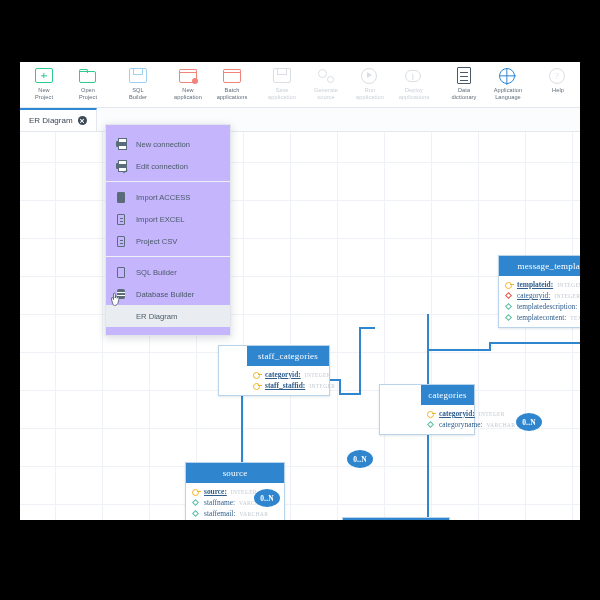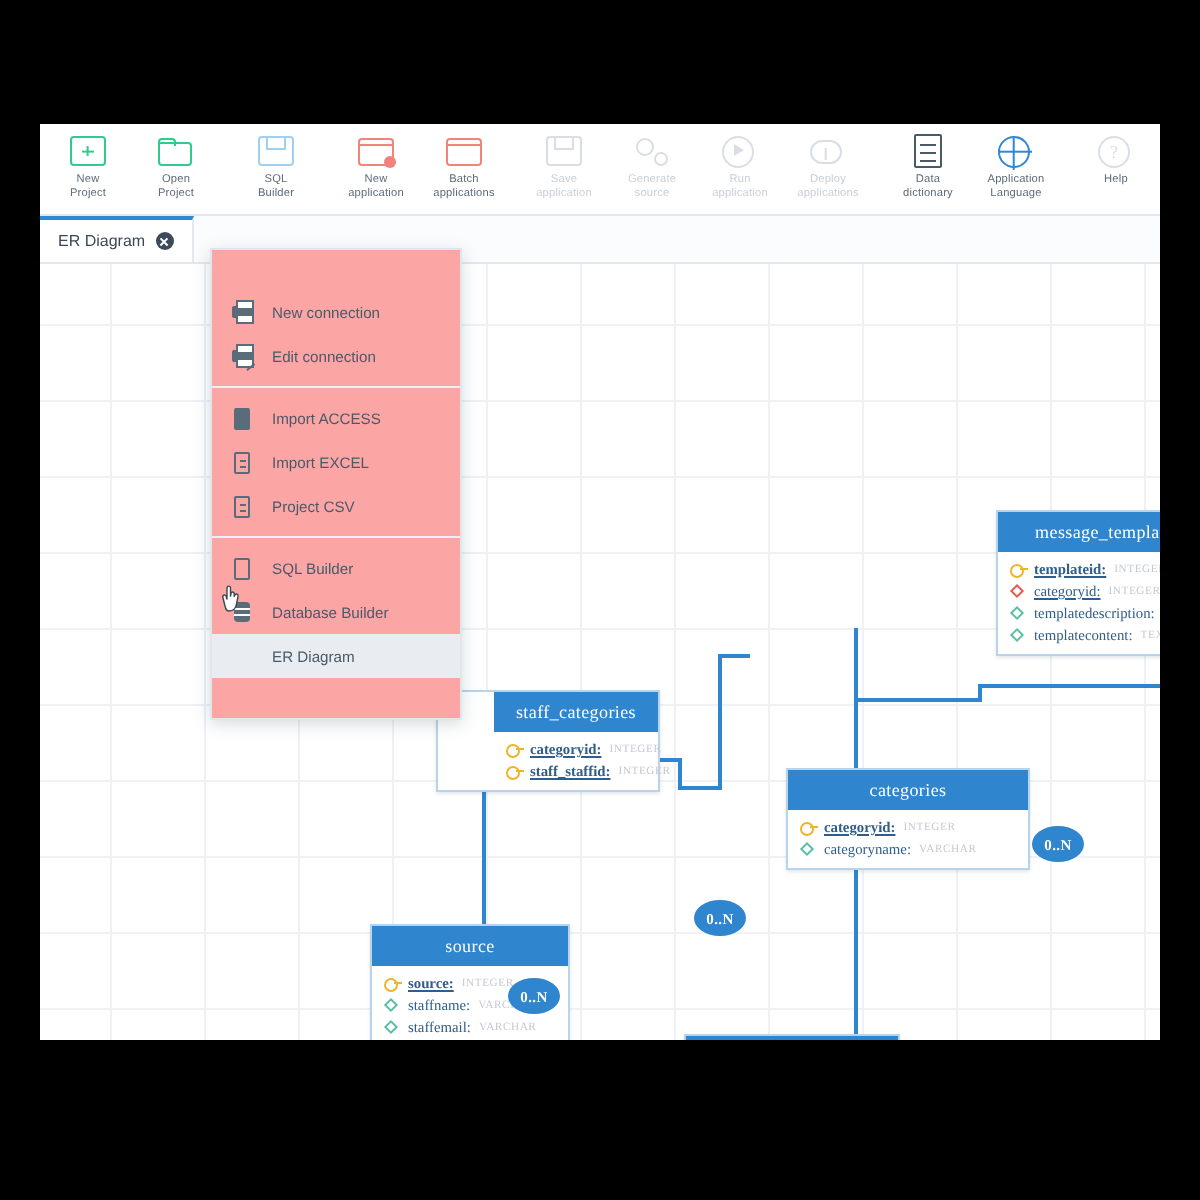--- a/index.html
+++ b/index.html
@@ -186,24 +186,24 @@
     font-weight: bold;
     display: flex; align-items: center; justify-content: center;
     letter-spacing: .2px;
   }
 
   
   .menu {
     position: absolute;
     left: 85px; top: 62px;
     width: 126px;
-    background: #fca5a5;
+    background: #c4b5fd;
     border: 1px solid #e1e6ec;
     box-shadow: 0 2px 8px rgba(30,50,70,.18);
-    padding: 20px 0;
+    padding: 8px 0;
     z-index: 40;
   }
   .mi {
     display: flex; align-items: center; gap: 9px;
     height: 22px; padding: 0 10px;
     font-size: 7.6px; color: #4a5a68;
     position: relative;
   }
   .mi.hover { background: #e9edf1; }
   .msep { height: 1px; background: #eceff3; margin: 4px 0; }
@@ -408,21 +408,21 @@
               <span class="nm">categoryid:</span>
               <span class="ty">INTEGER</span>
             </div>
             <div class="fld pk">
               <span class="k key-pk"></span>
               <span class="nm">staff_staffid:</span>
               <span class="ty">INTEGER</span>
             </div>
           </div>
         </div>
-        <div class="ent" style="left: 373px; top: 252px; width: 122px;">
+        <div class="ent" style="left: 359px; top: 252px; width: 96px; padding-left: 41px;">
           <div class="ent-h">categories</div>
           <div class="ent-b">
             <div class="fld pk">
               <span class="k key-pk"></span>
               <span class="nm">categoryid:</span>
               <span class="ty">INTEGER</span>
             </div>
             <div class="fld ">
               <span class="k">
                 <i class="dia"></i>

